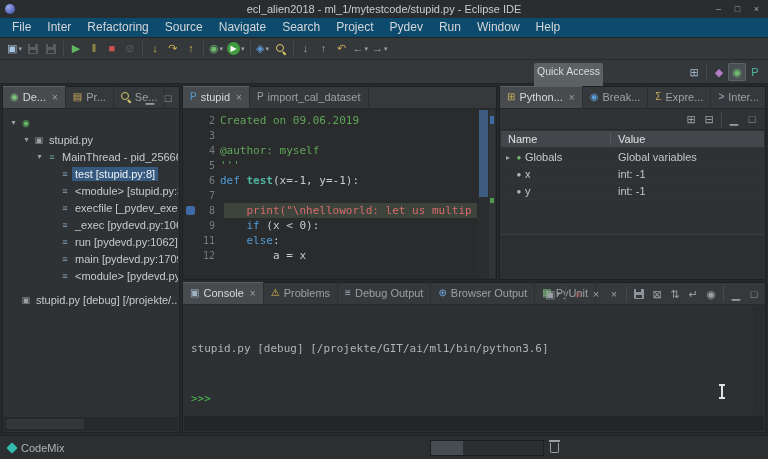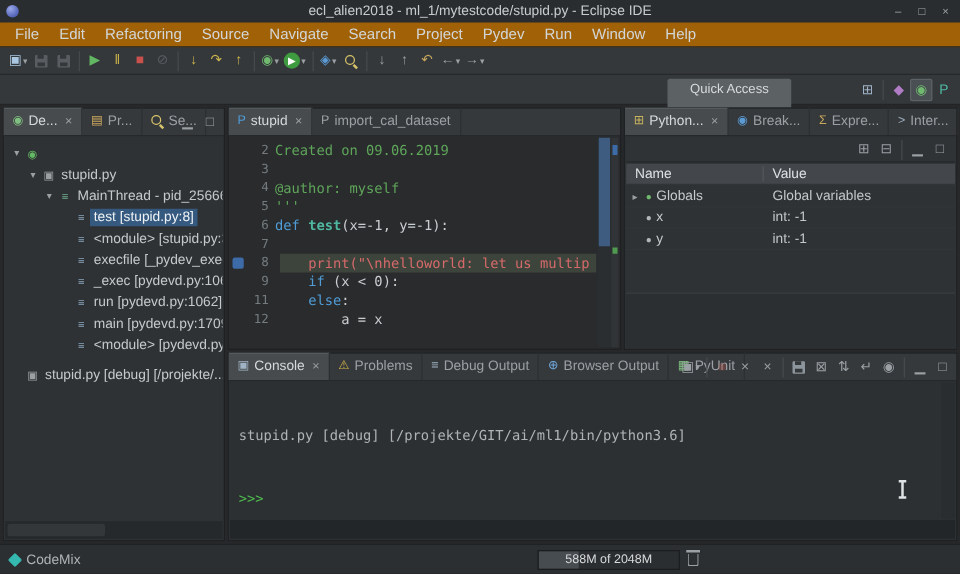--- a/index.html
+++ b/index.html
@@ -13,36 +13,36 @@
 
   
   #titlebar { position:absolute; left:0; top:0; right:0; height:18px; background:#2a2d2f; display:flex; align-items:center; }
   .app-icon { position:absolute; left:5px; top:4px; width:10px; height:10px; border-radius:50%;
               background:radial-gradient(circle at 35% 30%, #9aa8e8, #5363b8 70%); }
   #title-text { position:absolute; left:0; right:0; text-align:center; font-size:11px; color:#c9ccce; pointer-events:none; }
   #win-controls { position:absolute; right:4px; top:0; height:18px; display:flex; align-items:center; gap:4px; }
   .win-btn { width:15px; height:15px; text-align:center; line-height:15px; font-size:9px; color:#a2a7ab; }
 
   
-  #menubar { position:absolute; left:0; top:18px; right:0; height:20px; background:#a16207;
+  #menubar { position:absolute; left:0; top:18px; right:0; height:20px; background:#0c4a6e;
              display:flex; align-items:center; padding-left:4px; border-bottom:1px solid #222426; }
   .menu-item { padding:0 8px; font-size:12px; color:#d3d6d8; line-height:19px; }
 
   
   #toolbar1 { position:absolute; left:0; top:38px; right:0; height:22px; background:#35383b;
               display:flex; align-items:center; padding-left:5px; border-bottom:1px solid #26282a; }
   #toolbar2 { position:absolute; left:0; top:60px; right:0; height:24px; background:#35383b; border-bottom:1px solid #222426; }
   .tb-btn { height:18px; min-width:18px; padding:0 2px; display:flex; align-items:center; justify-content:center; gap:1px; border-radius:2px; }
   .tb-btn.disabled { opacity:.4; }
   .tb-btn.active { background:#4a4f53; box-shadow:inset 0 0 0 1px #5d6periphery266; box-shadow:inset 0 0 0 1px #5d6266; }
   .tb-glyph { font-size:11px; line-height:1; }
   .tb-glyph.circled { width:13px; height:13px; border-radius:50%; display:flex; align-items:center; justify-content:center; font-size:8px; }
   .tb-dd { font-size:7px; color:#9aa0a4; }
   .tb-sep { width:1px; height:16px; background:#46494c; margin:0 3px; flex:none; }
-  #quick-access { position:absolute; left:534px; top:3px; height:31px; padding:0 18px; line-height:17px;
+  #quick-access { position:absolute; left:534px; top:3px; height:31px; padding:0 3px; line-height:17px;
                   background:#5c6164; color:#d8dbdd; border-radius:2px; font-size:10.5px; }
   #perspective-bar { position:absolute; right:4px; top:2px; height:20px; display:flex; align-items:center; }
 
   
   .shape { display:inline-block; position:relative; }
   .shape-magnifier { width:10px; height:10px; }
   .shape-magnifier::before { content:''; position:absolute; left:0; top:0; width:6px; height:6px; border:1.5px solid currentColor; border-radius:50%; }
   .shape-magnifier::after { content:''; position:absolute; left:7px; top:7px; width:4px; height:1.5px; background:currentColor; transform:rotate(45deg); transform-origin:left center; }
   .shape-floppy { width:10px; height:10px; background:currentColor; border-radius:1px; }
   .shape-floppy::before { content:''; position:absolute; left:2px; top:0; width:5px; height:3px; background:#35383b; }
@@ -147,21 +147,21 @@
     <span id="title-text">ecl_alien2018 - ml_1/mytestcode/stupid.py - Eclipse IDE</span>
     <div id="win-controls">
         <span class="win-btn">–</span>
         <span class="win-btn">□</span>
         <span class="win-btn">×</span>
       </div>
   </div>
 
   <div id="menubar">
       <span class="menu-item">File</span>
-      <span class="menu-item">Edit</span>
+      <span class="menu-item">Inter</span>
       <span class="menu-item">Refactoring</span>
       <span class="menu-item">Source</span>
       <span class="menu-item">Navigate</span>
       <span class="menu-item">Search</span>
       <span class="menu-item">Project</span>
       <span class="menu-item">Pydev</span>
       <span class="menu-item">Run</span>
       <span class="menu-item">Window</span>
       <span class="menu-item">Help</span>
     </div>
@@ -556,19 +556,18 @@
     </div>
   </div>
 
   <div id="statusbar">
     <div id="codemix">
       <span class="diamond"></span>
       <span>CodeMix</span>
     </div>
     <div id="memory">
       <div class="fill"></div>
-      <span class="mem-text">588M of 2048M</span>
     </div>
     <span id="trash-btn" class="shape shape-trash"></span>
   </div>
 
   <div id="mouse-cursor"></div>
 </div>
 
 </body></html>

